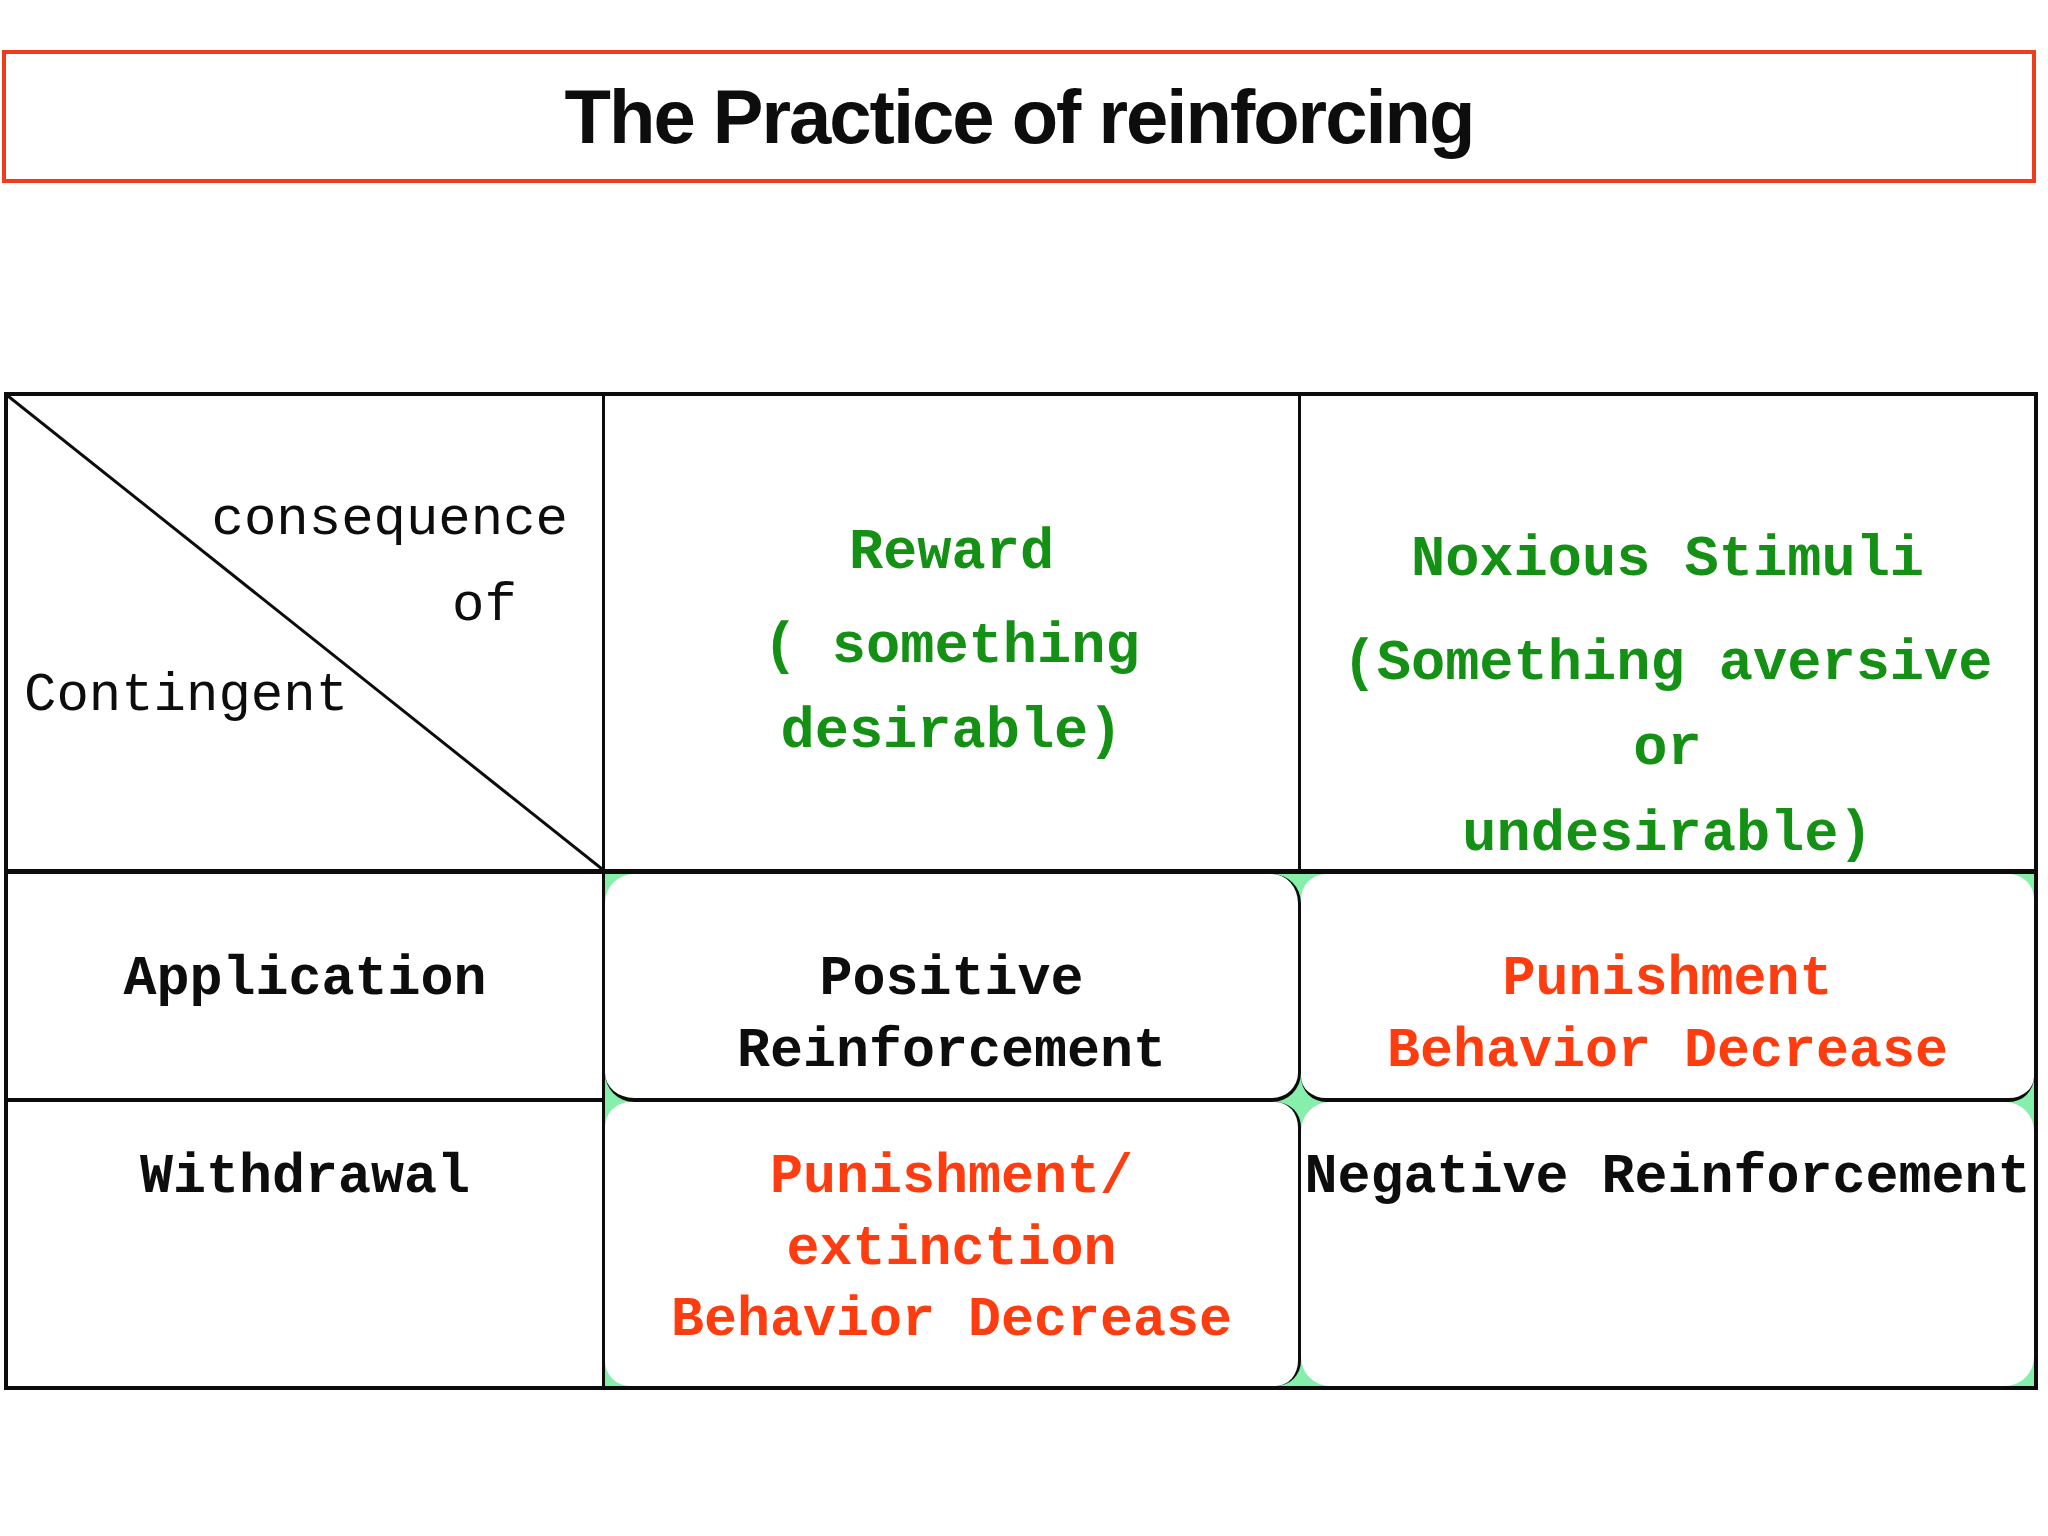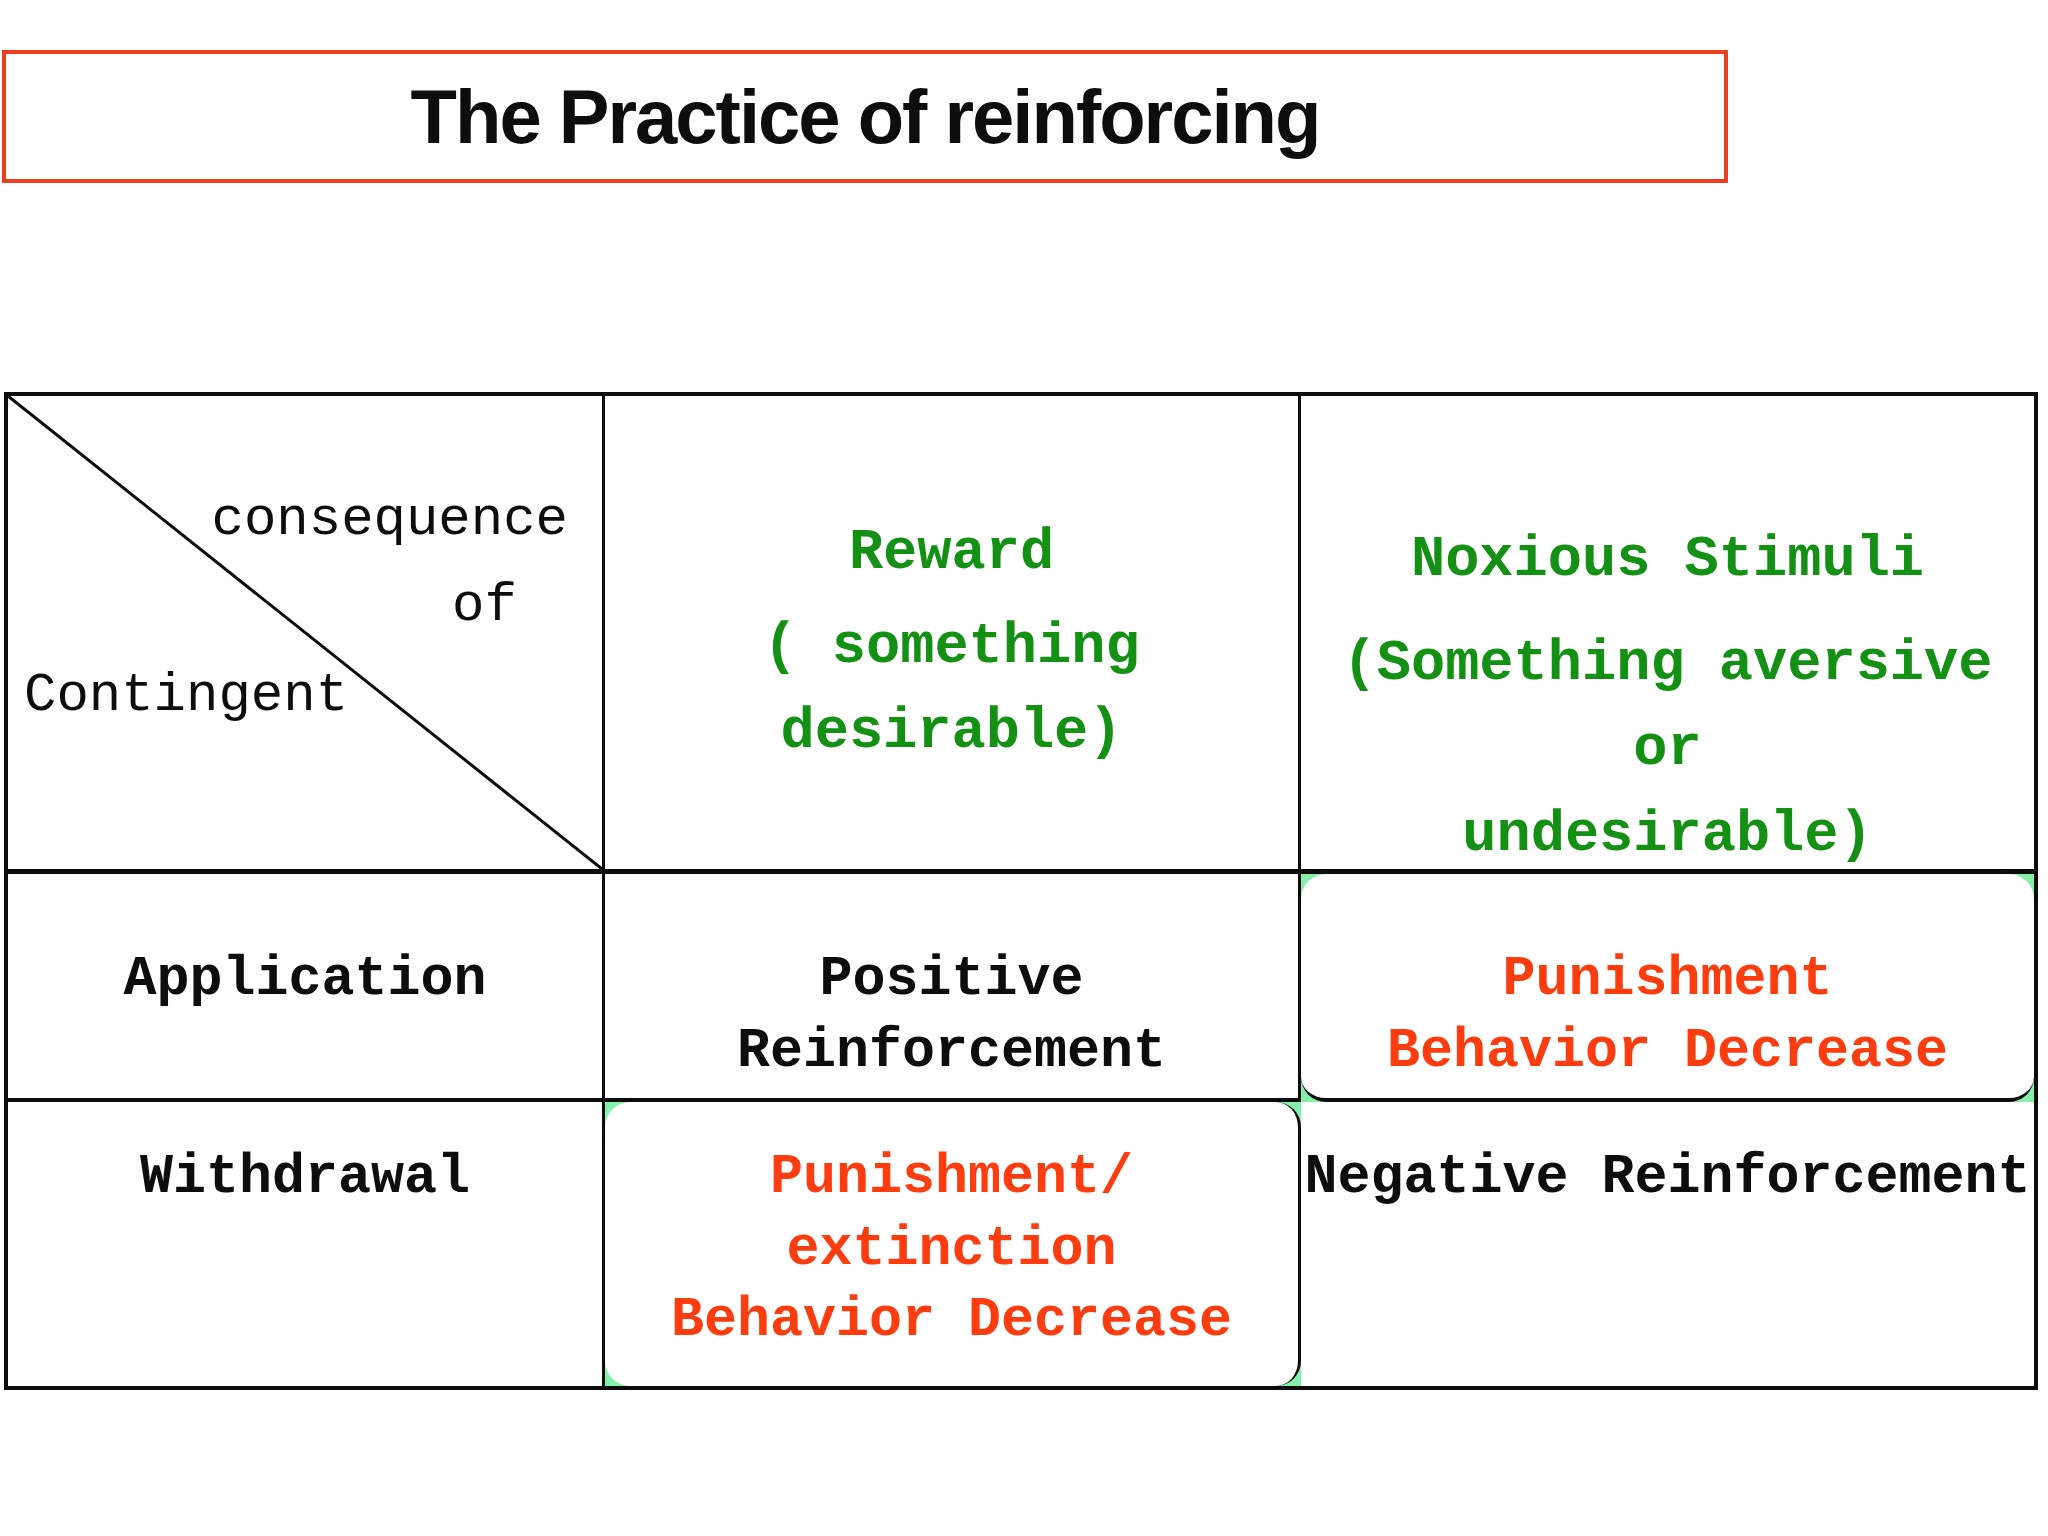--- a/index.html
+++ b/index.html
@@ -12,21 +12,21 @@
   html,body{margin:0;padding:0;background:#ffffff;}
   .slide{
     position:relative;
     width:2048px;height:1536px;
     background:#ffffff;
     font-family:"Liberation Sans", sans-serif;
     overflow:hidden;
   }
   .title-box{
     position:absolute;left:2px;top:50px;
-    width:1726px;height:133px;
+    width:2034px;height:133px;
     box-sizing:border-box;
     border:4px solid var(--accent_border);
     background:#ffffff;
     display:flex;align-items:center;justify-content:center;
   }
   .title-text{
     font-size:76px;font-weight:bold;color:var(--black_text);
     letter-spacing:-2px;white-space:nowrap;
   }
   .grid{
@@ -66,21 +66,21 @@
   .col-header.reward{padding-top:115px;}
   .col-header.noxious{padding-top:122px;}
   .body-cell{
     text-align:center;font-weight:bold;
     font-size:55px;line-height:1.3;
     color:var(--black_text);
   }
   .row-2{padding-top:70px;}
   .row-3{padding-top:40px;}
   .txt-orange{color:var(--orange_text);border-radius:25px;}
-  .txt-black{color:var(--black_text);}
+  .txt-black{color:var(--black_text);border-radius:29px;}
   .line{display:block;}
   .gap-sm{margin-bottom:8px;}
   .gap-md{margin-bottom:18px;text-align:center;}
 </style>
 </head>
 <body>
 
 <div class="slide">
 
   <div class="title-box">

